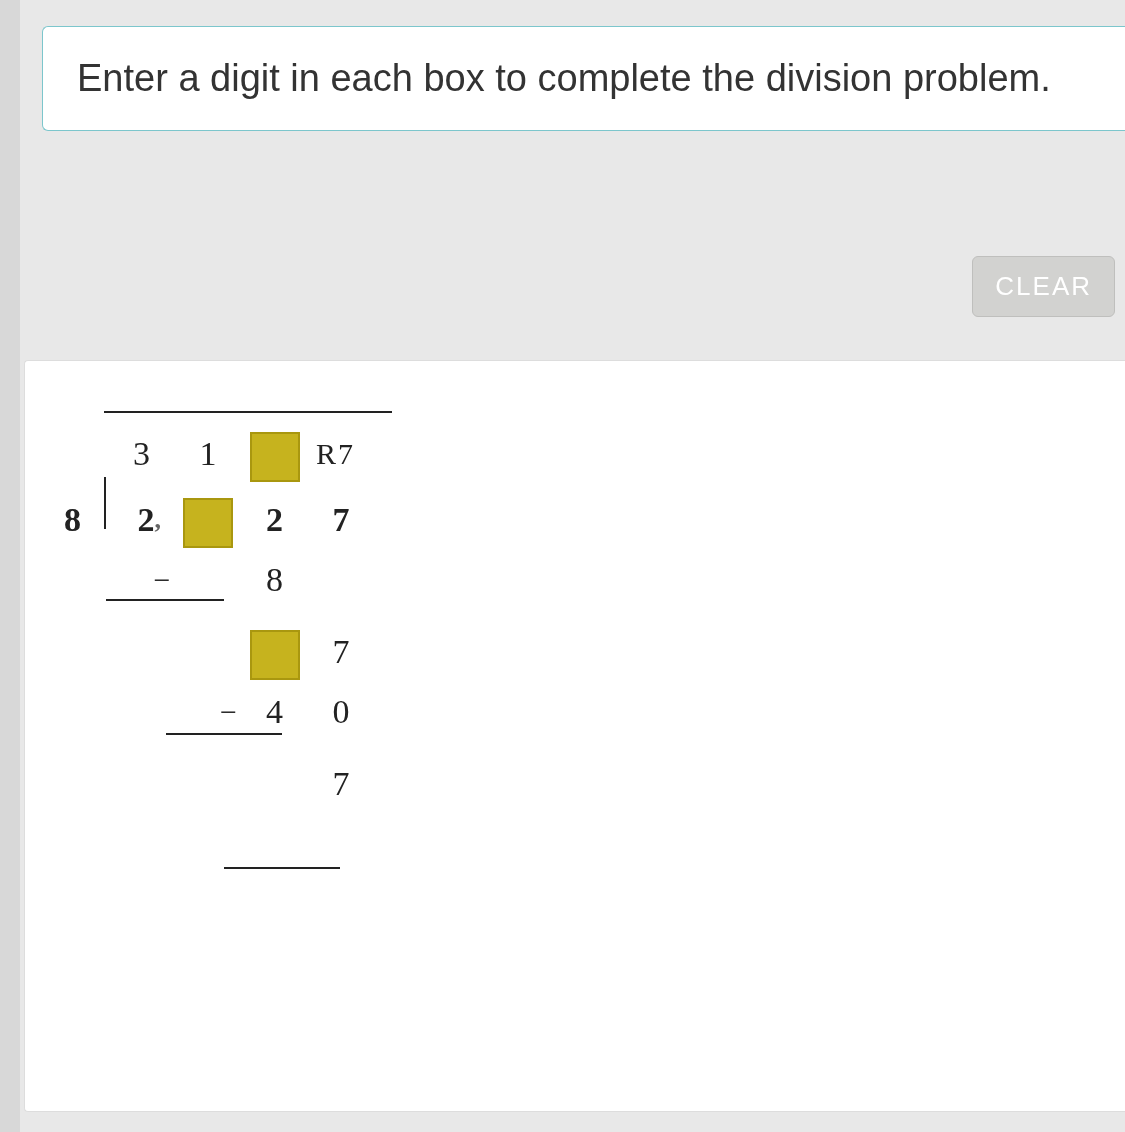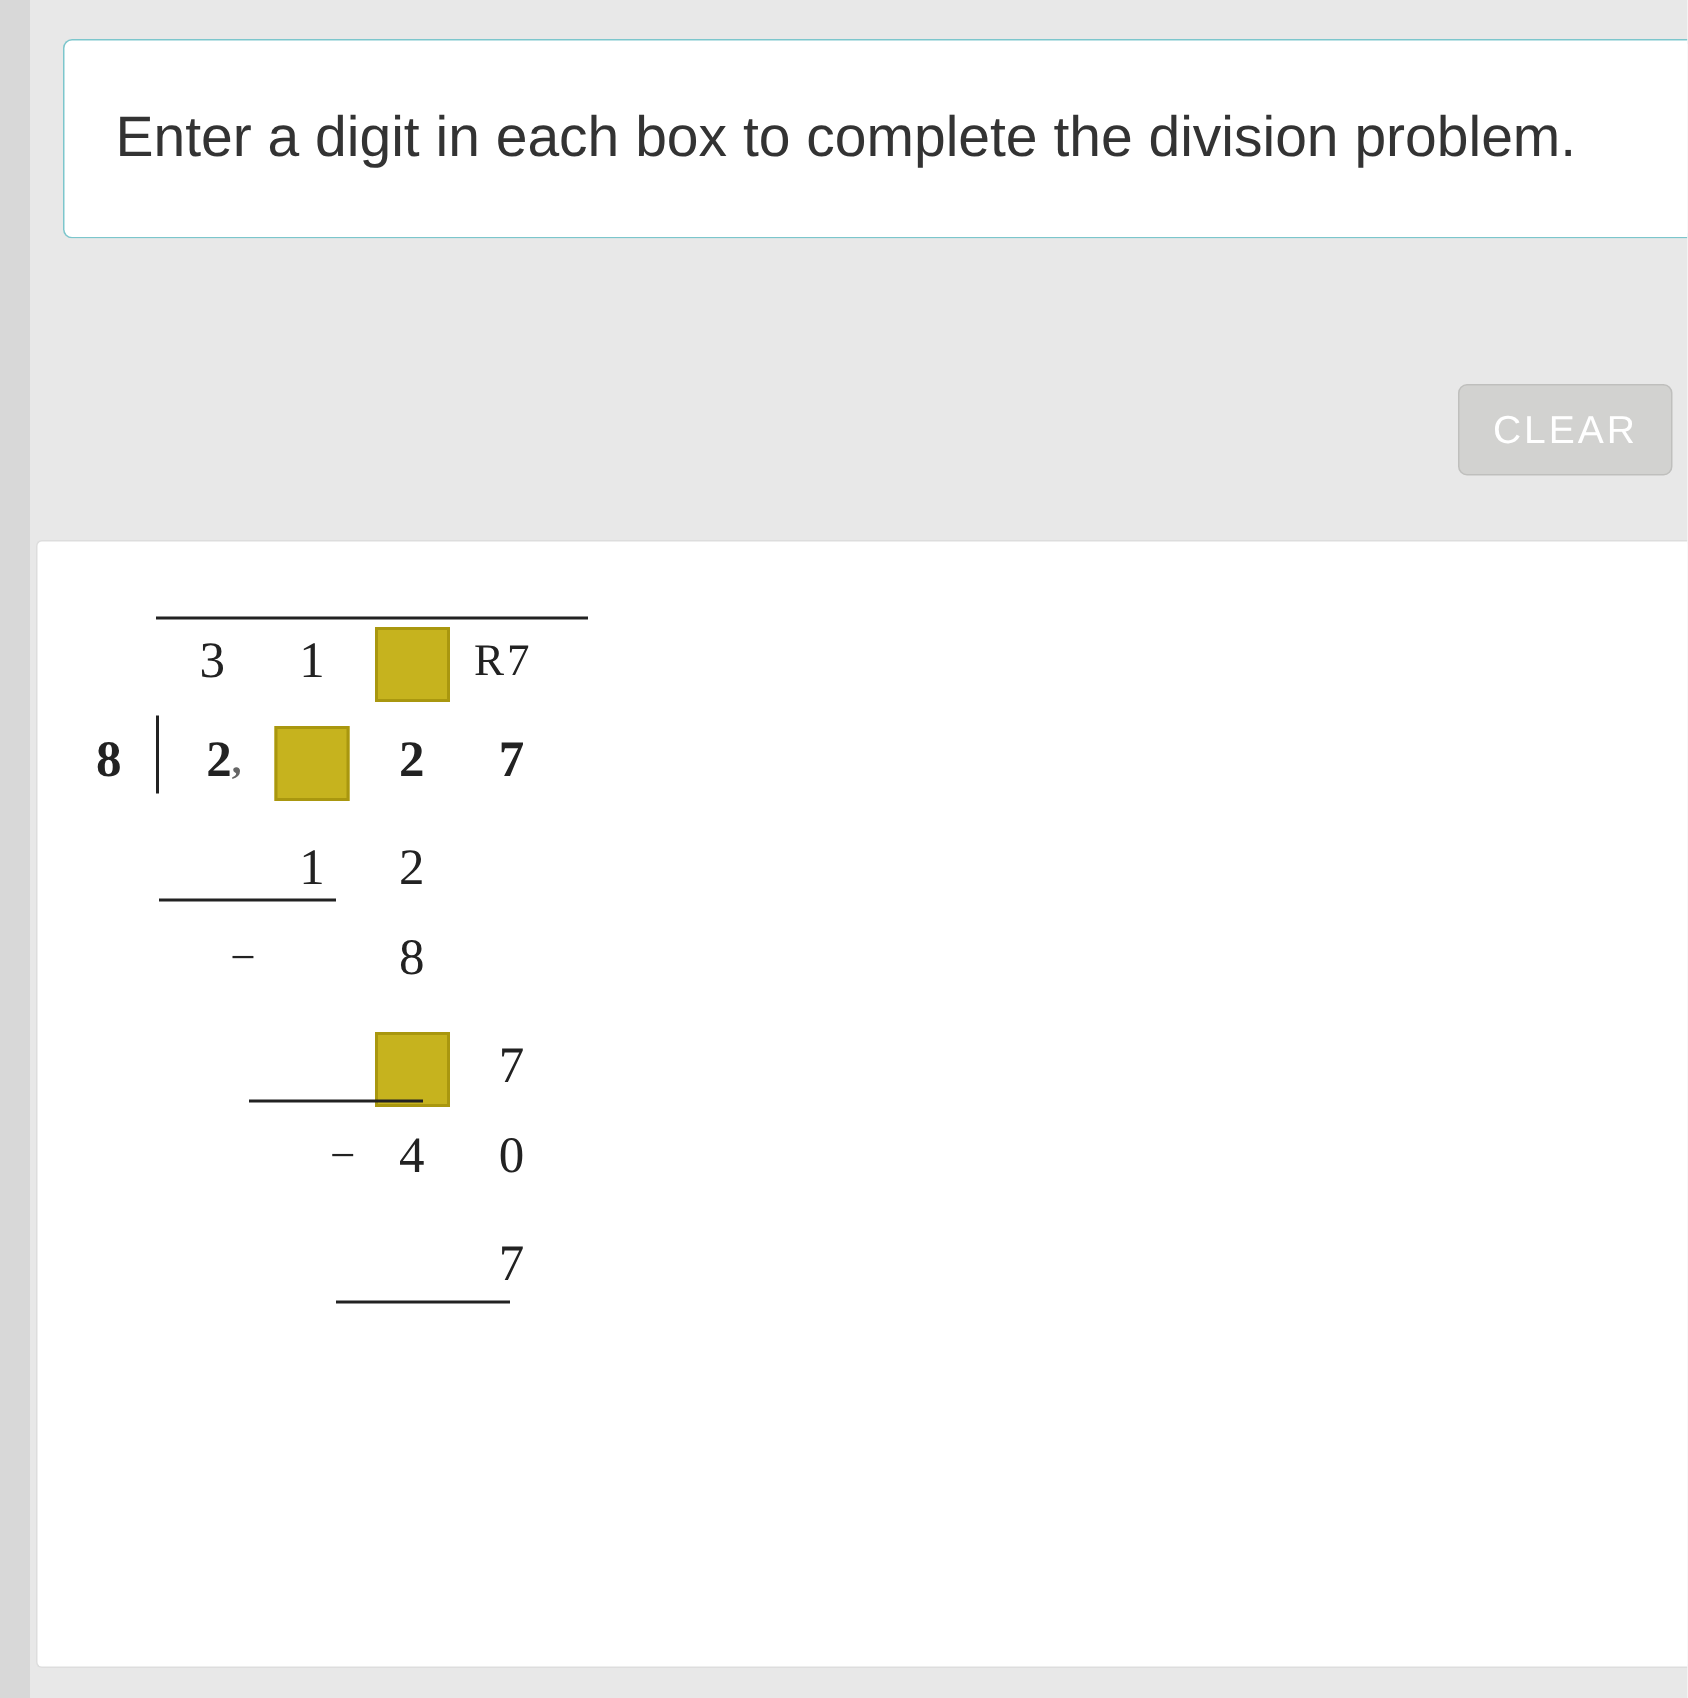--- a/index.html
+++ b/index.html
@@ -22,21 +22,21 @@
   }
   .prompt-box {
     position: absolute;
     left: 42px;
     top: 26px;
     right: 0;
     background: #fff;
     border: 1px solid #7cc6cc;
     border-right: none;
     border-radius: 6px 0 0 6px;
-    padding: 40px 34px;
+    padding: 26px 34px;
     font-size: 38px;
     color: #333;
     line-height: 1.35;
   }
   .clear-btn {
     position: absolute;
     right: 10px;
     top: 256px;
     background: #d2d2d0;
     border: 1px solid #bfbfbd;
@@ -72,21 +72,21 @@
 
   
   .cell {
     display: inline-block;
     width: 58px;
     text-align: center;
     vertical-align: middle;
   }
   .cell.narrow { width: 44px; }
 
-  .row { white-space: nowrap; height: 60px; line-height: 56px; }
+  .row { white-space: nowrap; height: 60px; line-height: 80px; }
 
   .box-input {
     display: inline-block;
     width: 50px;
     height: 50px;
     background: #c6b31e;
     border: 2px solid #a9970f;
     vertical-align: middle;
   }
 
@@ -157,26 +157,20 @@
       <span class="divisor-bar"></span>
       <span class="cell narrow" style="text-align:left; padding-left:4px;">8</span>
       <span class="cell" style="width:42px; text-align:right;">2</span><span class="comma">,</span>
       <span class="cell"><span class="box-input"></span></span>
       <span class="cell">2</span>
       <span class="cell">7</span>
     </div>
 
     <div class="hline" style="left:46px; top:188px; width:118px;"></div>
 
-    <div class="row" style="margin-top:12px;">
-      <span class="cell narrow"></span>
-      <span class="cell"></span>
-      <span class="cell">1</span>
-      <span class="cell">2</span>
-    </div>
 
     <div class="row">
       <span class="cell narrow"></span>
       <span class="cell minus" style="text-align:right;">−</span>
       <span class="cell"></span>
       <span class="cell">8</span>
     </div>
     <div class="hline" style="left:106px; top:322px; width:116px;"></div>
 
     <div class="row" style="margin-top:12px;">

